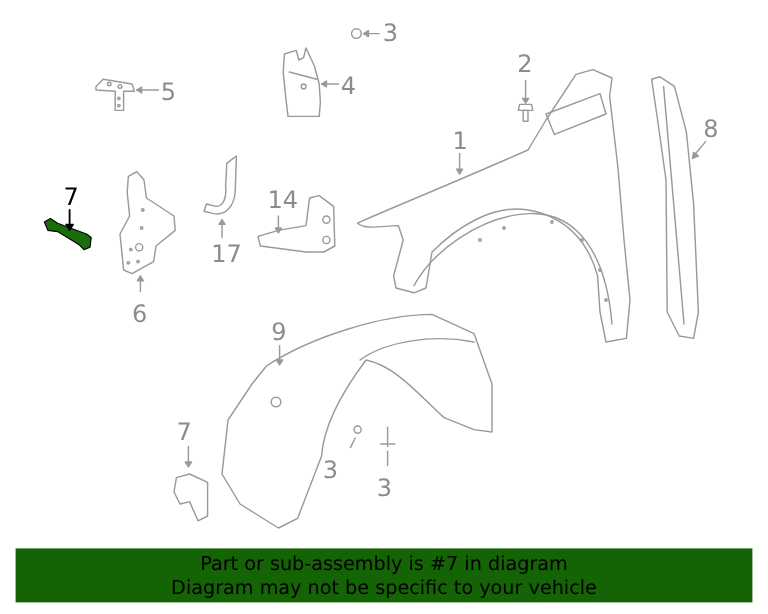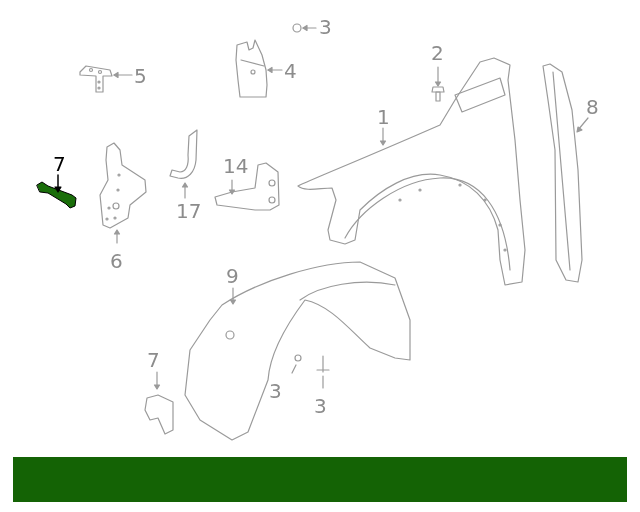--- a/index.html
+++ b/index.html
@@ -135,13 +135,15 @@
   <span class="callout" style="left:110px;top:251px">6</span>
   <span class="callout" style="left:176px;top:201px">17</span>
   <span class="callout" style="left:223px;top:156px">14</span>
   <span class="callout" style="left:226px;top:266px">9</span>
   <span class="callout" style="left:147px;top:350px">7</span>
   <span class="callout" style="left:269px;top:381px">3</span>
   <span class="callout" style="left:314px;top:396px">3</span>
 </div>
 
 <div class="banner" style="left:13px;width:614px">
+  <div>Part or sub-assembly is #7 in diagram</div>
+  <div>Diagram may not be specific to your vehicle</div>
 </div>
 
 </body></html>

